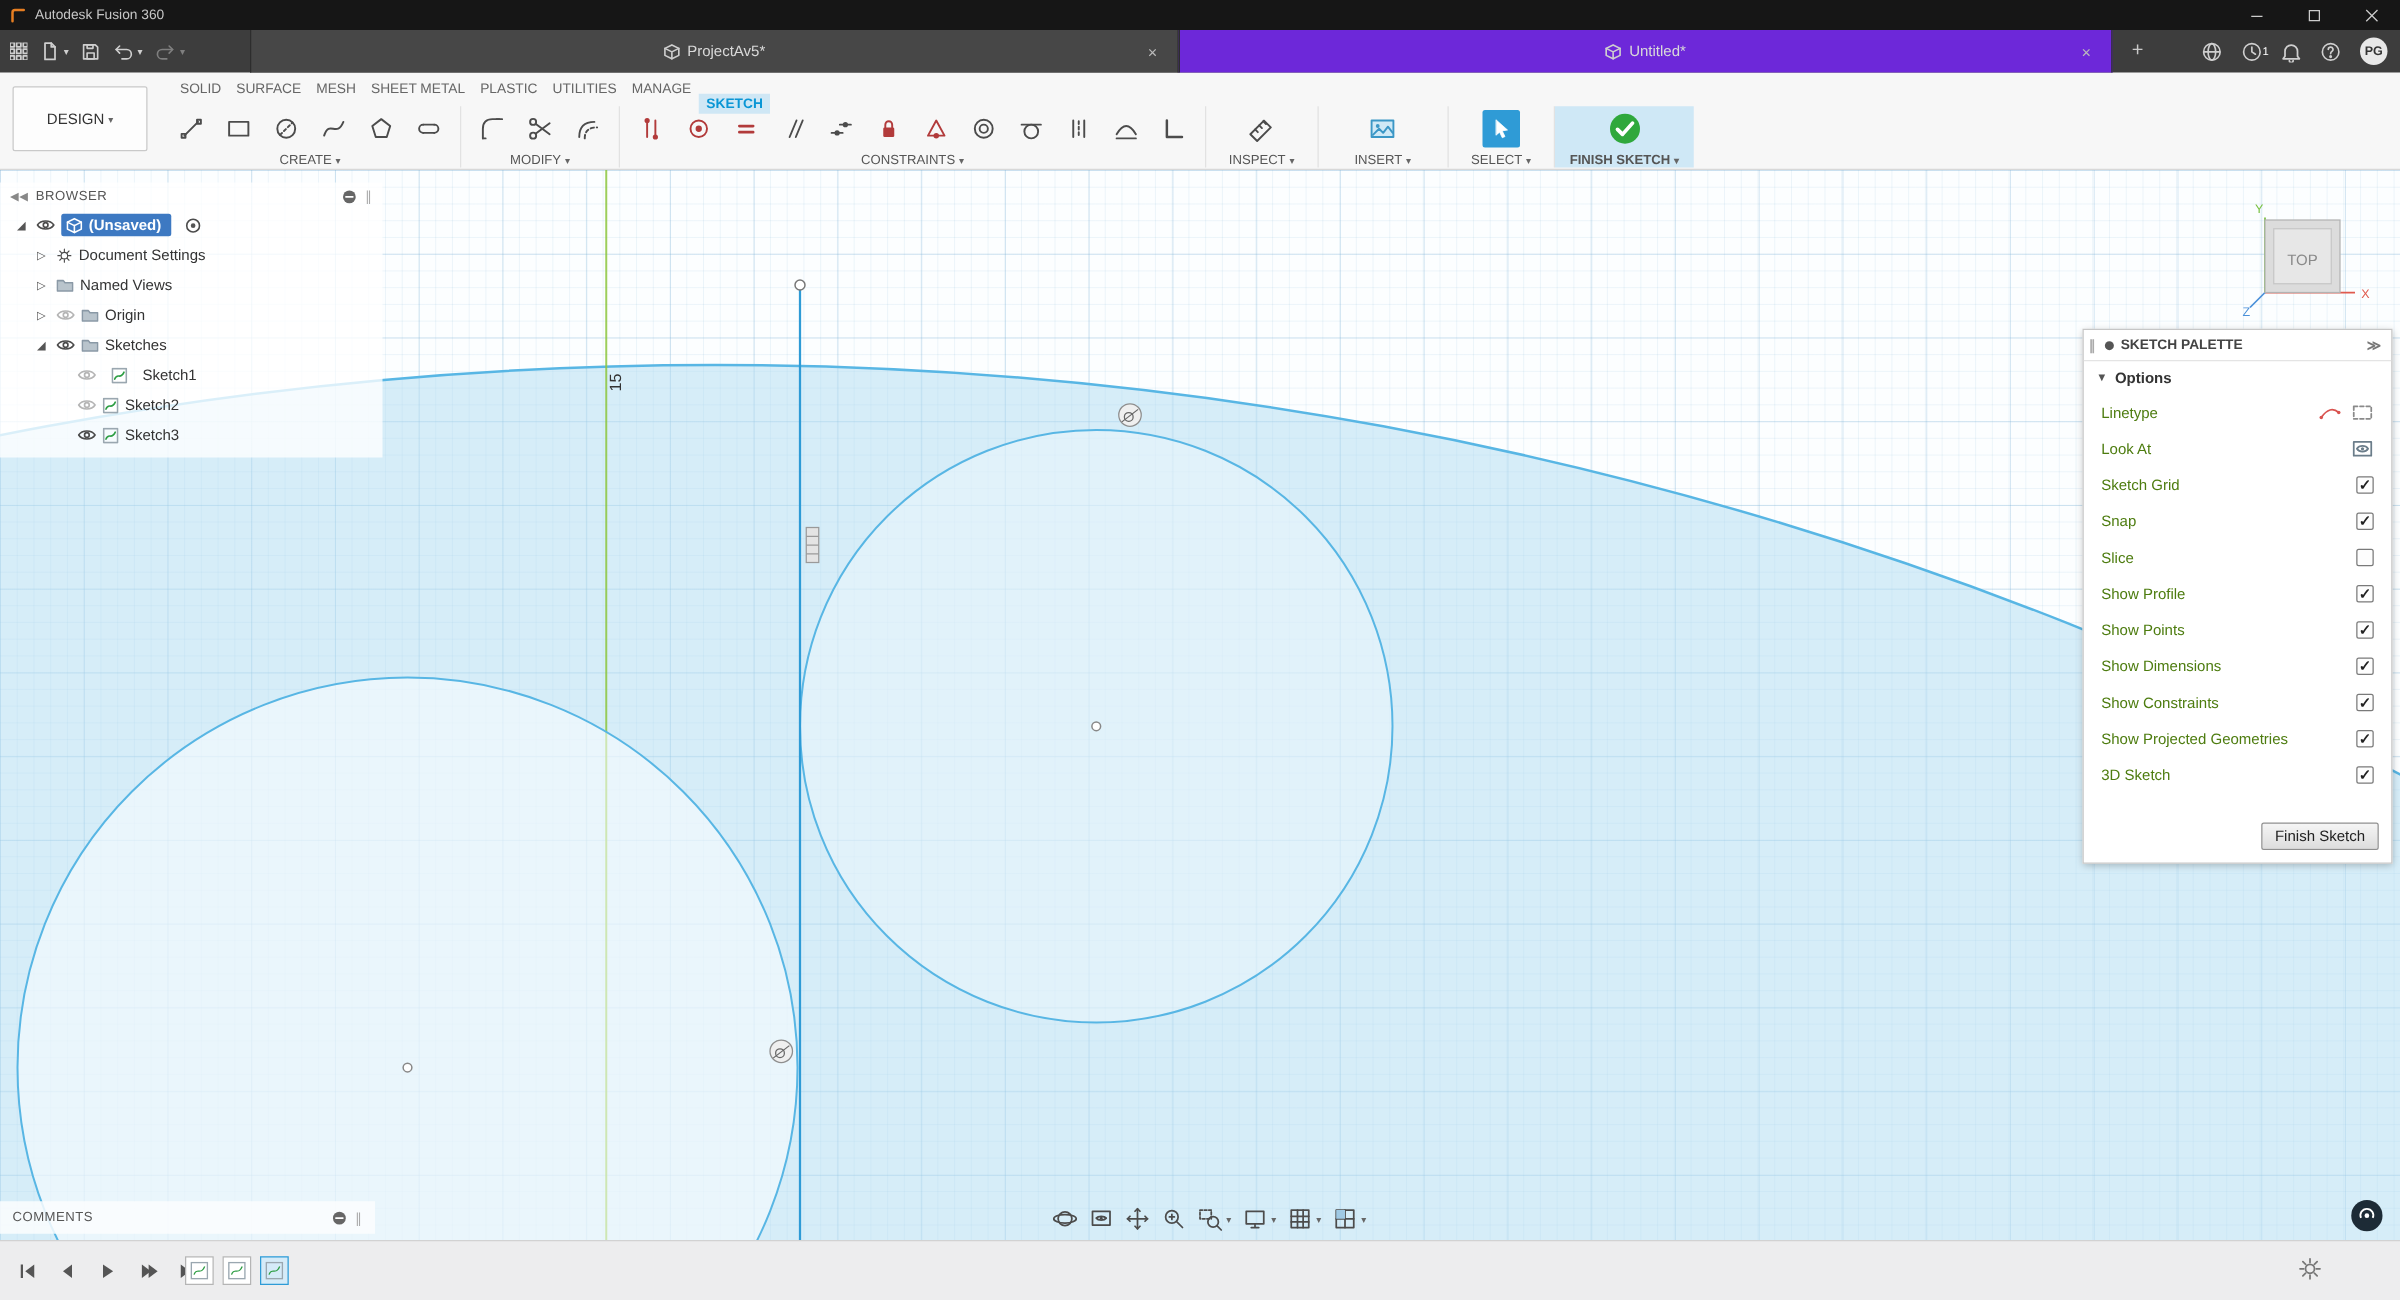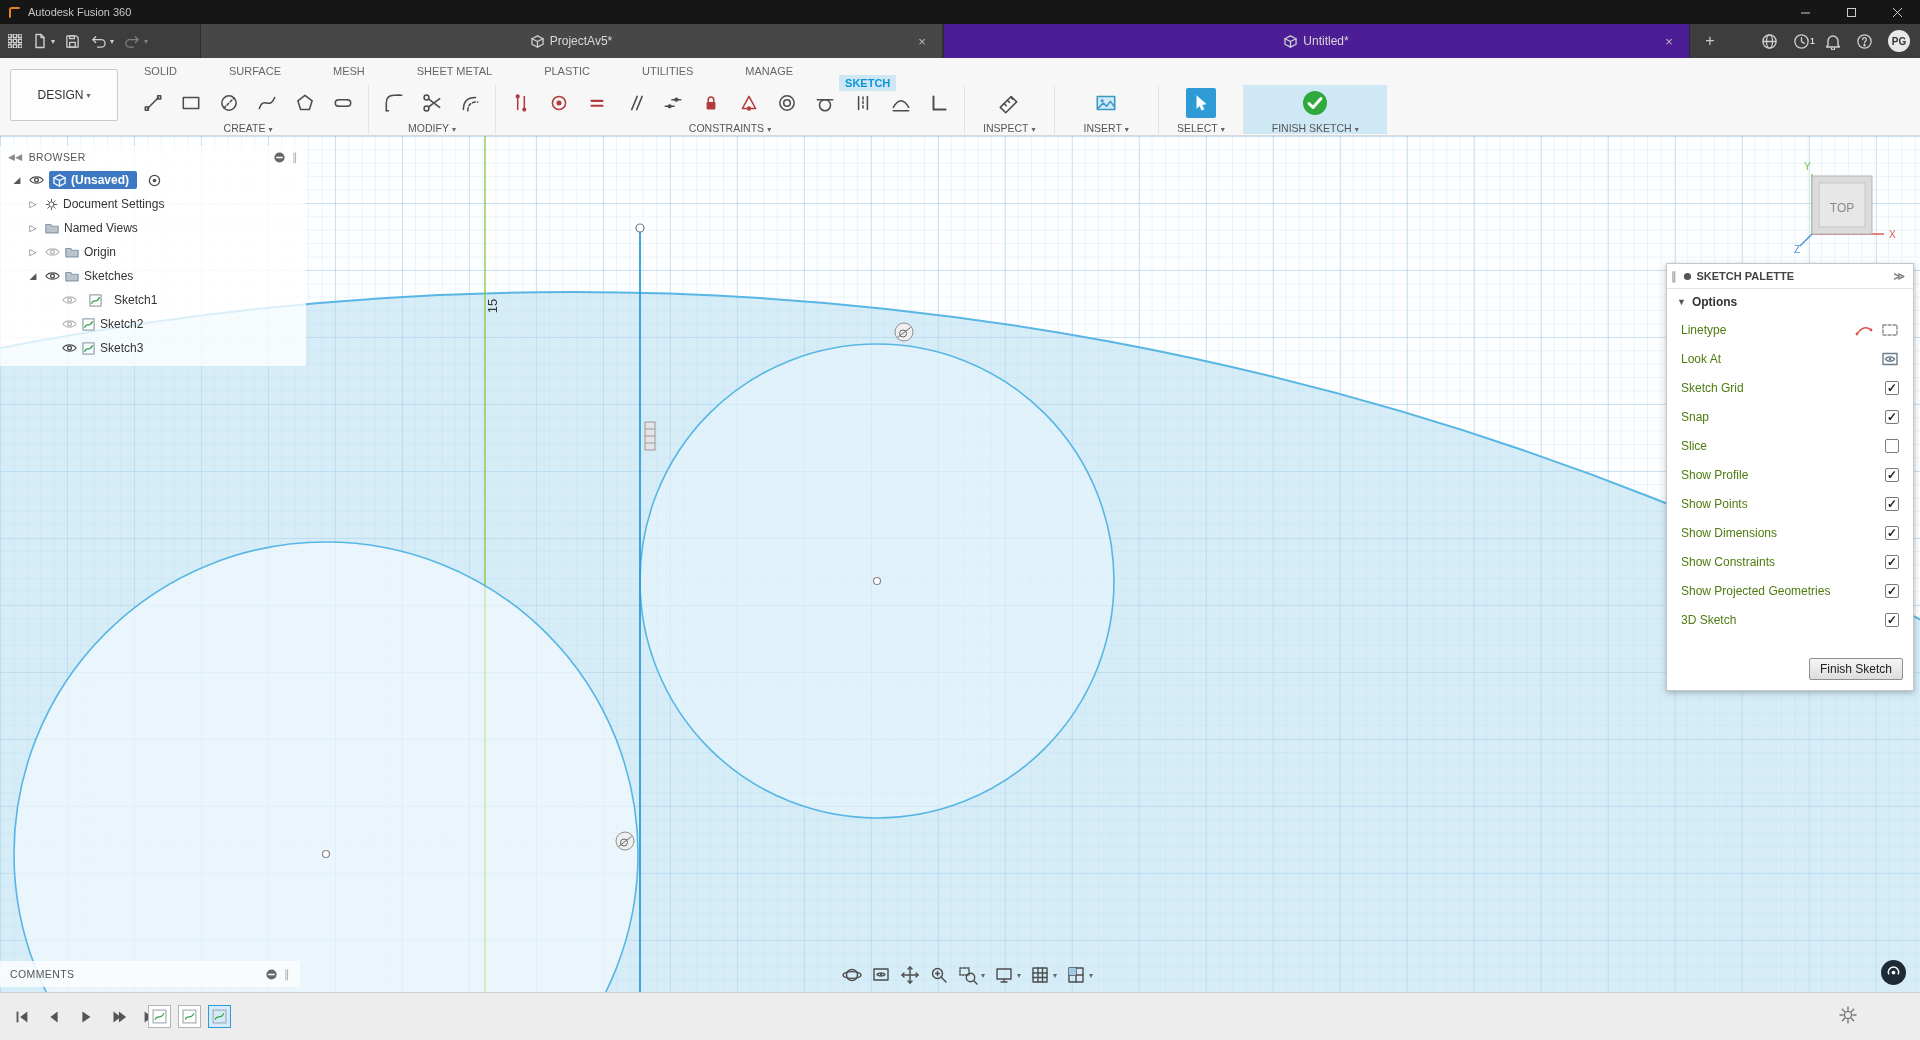--- a/index.html
+++ b/index.html
@@ -24,33 +24,33 @@
   
   .tabbar { position:absolute; top:24px; left:0; right:0; height:34px; background:#3d3d3d; z-index:59; }
   .qat { position:absolute; left:8px; top:0; height:34px; display:flex; align-items:center; gap:10px; }
   .qat .ic { height:34px; }
   .doc-tab { position:absolute; top:0; height:34px; display:flex; align-items:center; justify-content:center;
              color:#d9d9d9; font-size:12px; border-right:1px solid #2d2d2d; border-left:1px solid #2d2d2d; }
   .doc-tab .tab-close { position:absolute; right:12px; top:9px; width:16px; height:16px; display:flex;
              align-items:center; justify-content:center; color:#bbb; font-size:13px; }
   .doc-tab .cube { margin-right:6px; }
   .tab-1 { left:200px; width:743px; background:#474747; }
-  .tab-2 { left:943px; width:747px; background:#4c1d95; }
+  .tab-2 { left:943px; width:747px; background:#6d28d9; }
   .newtab-btn { position:absolute; left:1700px; top:7px; width:20px; height:20px; color:#c9c9c9; font-size:16px;
              display:flex; align-items:center; justify-content:center; }
   .tab-right { position:absolute; right:10px; top:0; height:34px; display:flex; align-items:center; gap:15px; }
   .badge-num { position:absolute; top:3px; right:-5px; font-size:9px; color:#fff; }
   .avatar { width:22px; height:22px; border-radius:50%; background:#e8e8e8; color:#333; font-size:10px; font-weight:bold;
             display:flex; align-items:center; justify-content:center; }
 
   
   .toolbar { position:absolute; top:58px; left:0; right:0; height:78px; background:#f7f7f7; border-bottom:1px solid #d8d8d8; z-index:58; }
   .design-btn { position:absolute; left:10px; top:11px; width:108px; height:52px; border:1px solid #c9c9c9; background:#fdfdfd;
             border-radius:2px; display:flex; align-items:center; justify-content:center; font-size:12px; color:#333; }
-  .rtabs { position:absolute; left:138px; top:3px; height:20px; display:flex; gap:40px; align-items:center; font-size:11px; color:#666; }
+  .rtabs { position:absolute; left:138px; top:3px; height:20px; display:flex; align-items:center; font-size:11px; color:#666; }
   .rtab { padding:2px 6px; cursor:default; white-space:nowrap; }
   .rtab.active { background:#cfe7f5; color:#0a96d5; font-weight:bold;margin-top:24px; }
   .tool-groups { position:absolute; left:128px; top:24px; height:54px; display:flex;align-items:center; }
   .tgroup { display:flex; flex-direction:column; align-items:center; padding:0 10px; border-right:1px solid #e2e2e2; }
   .tgroup.finish { background:#cfe8f6; border-right:none; }
   .ticons { display:flex; align-items:center; height:36px; gap:8px; }
   .tbtn { width:30px; height:30px; display:flex; align-items:center; justify-content:center; border-radius:2px; }
   .tbtn.select-hl { background:#2f9bd6; }
   .tlabel { font-size:10.5px; color:#555; margin-top:1px; white-space:nowrap; }
 
@@ -434,21 +434,21 @@
         <div class="ticons">
           <span class="tbtn select-hl ic">
               <svg width="20" height="20" viewBox="0 0 20 20">
                 <path d="M6 3 L15 11 L10.8 11.7 L13 16.2 L10.8 17.2 L8.7 12.7 L6 15 Z" fill="#fff" stroke="#fff" stroke-width=".6"></path>
               </svg>
             </span>
         </div>
         <div class="tlabel"><span>SELECT</span><span class="caret">▾</span></div>
       </div>
 
-      <div class="tgroup finish" style="padding:0 28px;">
+      <div class="tgroup finish" style="padding:0 12px;font-weight:bold;">
         <div class="ticons">
           <span class="tbtn ic">
               <svg width="30" height="30" viewBox="0 0 30 30">
                 <circle cx="15" cy="15" r="12" fill="#2fa83c" stroke="none"></circle>
                 <path d="M9 15.5 l4 4 L21 10.5" stroke="#fff" stroke-width="3"></path>
               </svg>
             </span>
         </div>
         <div class="tlabel"><span>FINISH SKETCH</span><span class="caret">▾</span></div>
       </div>

